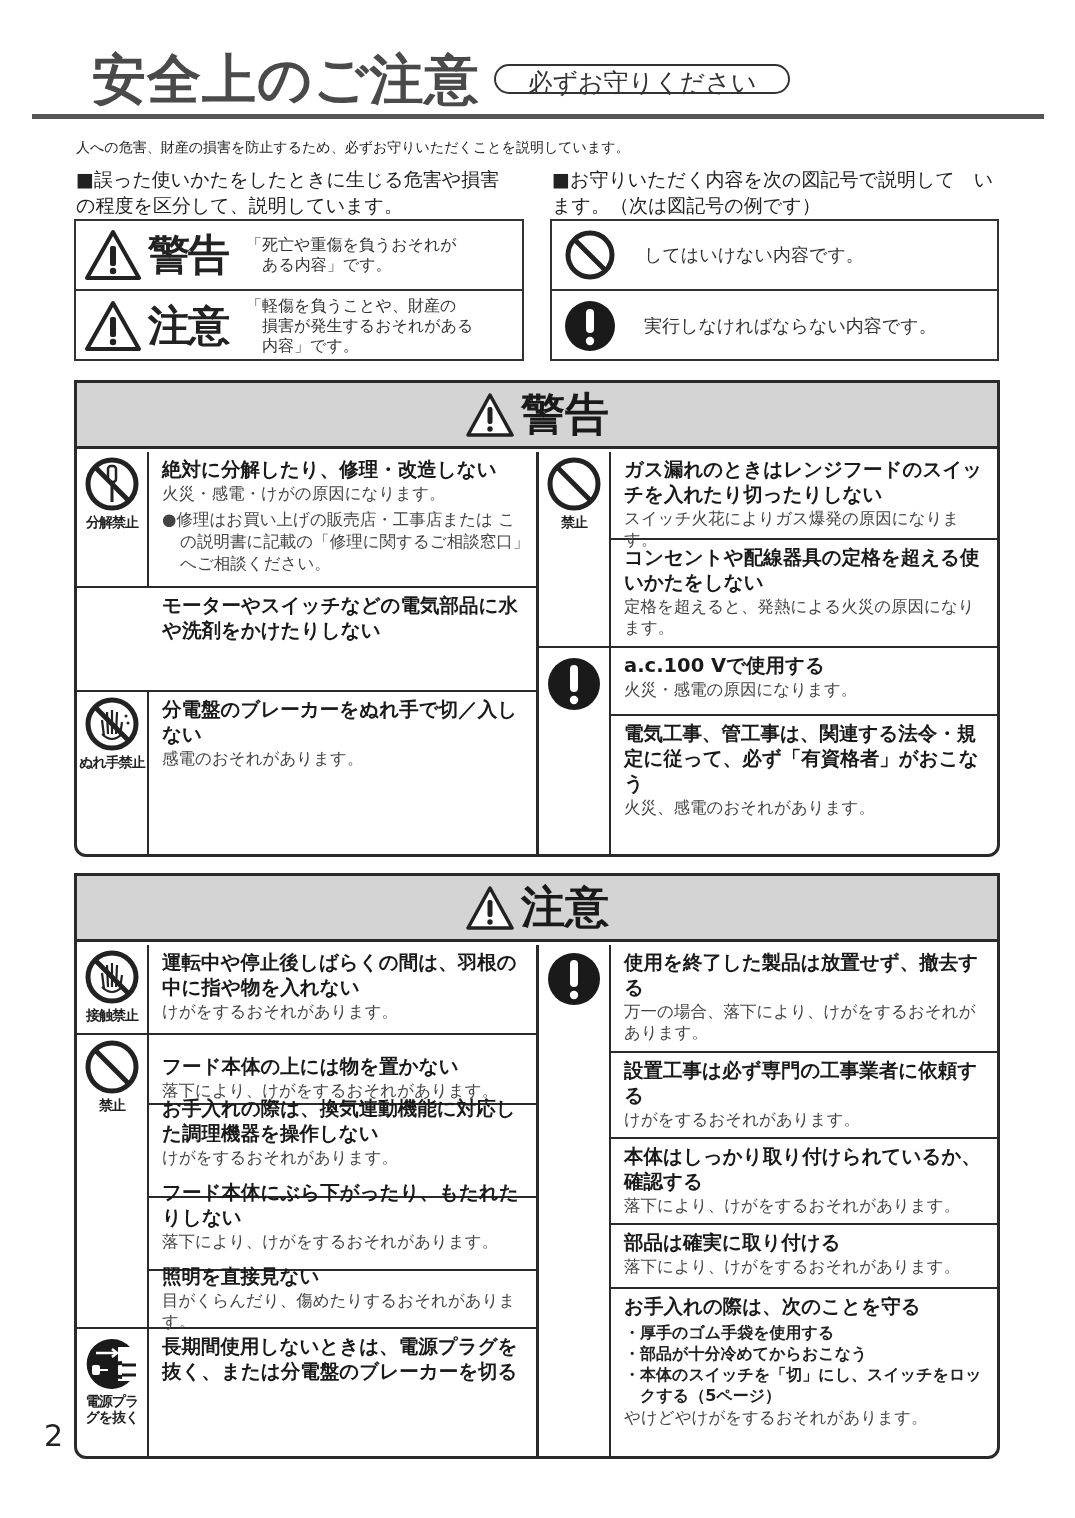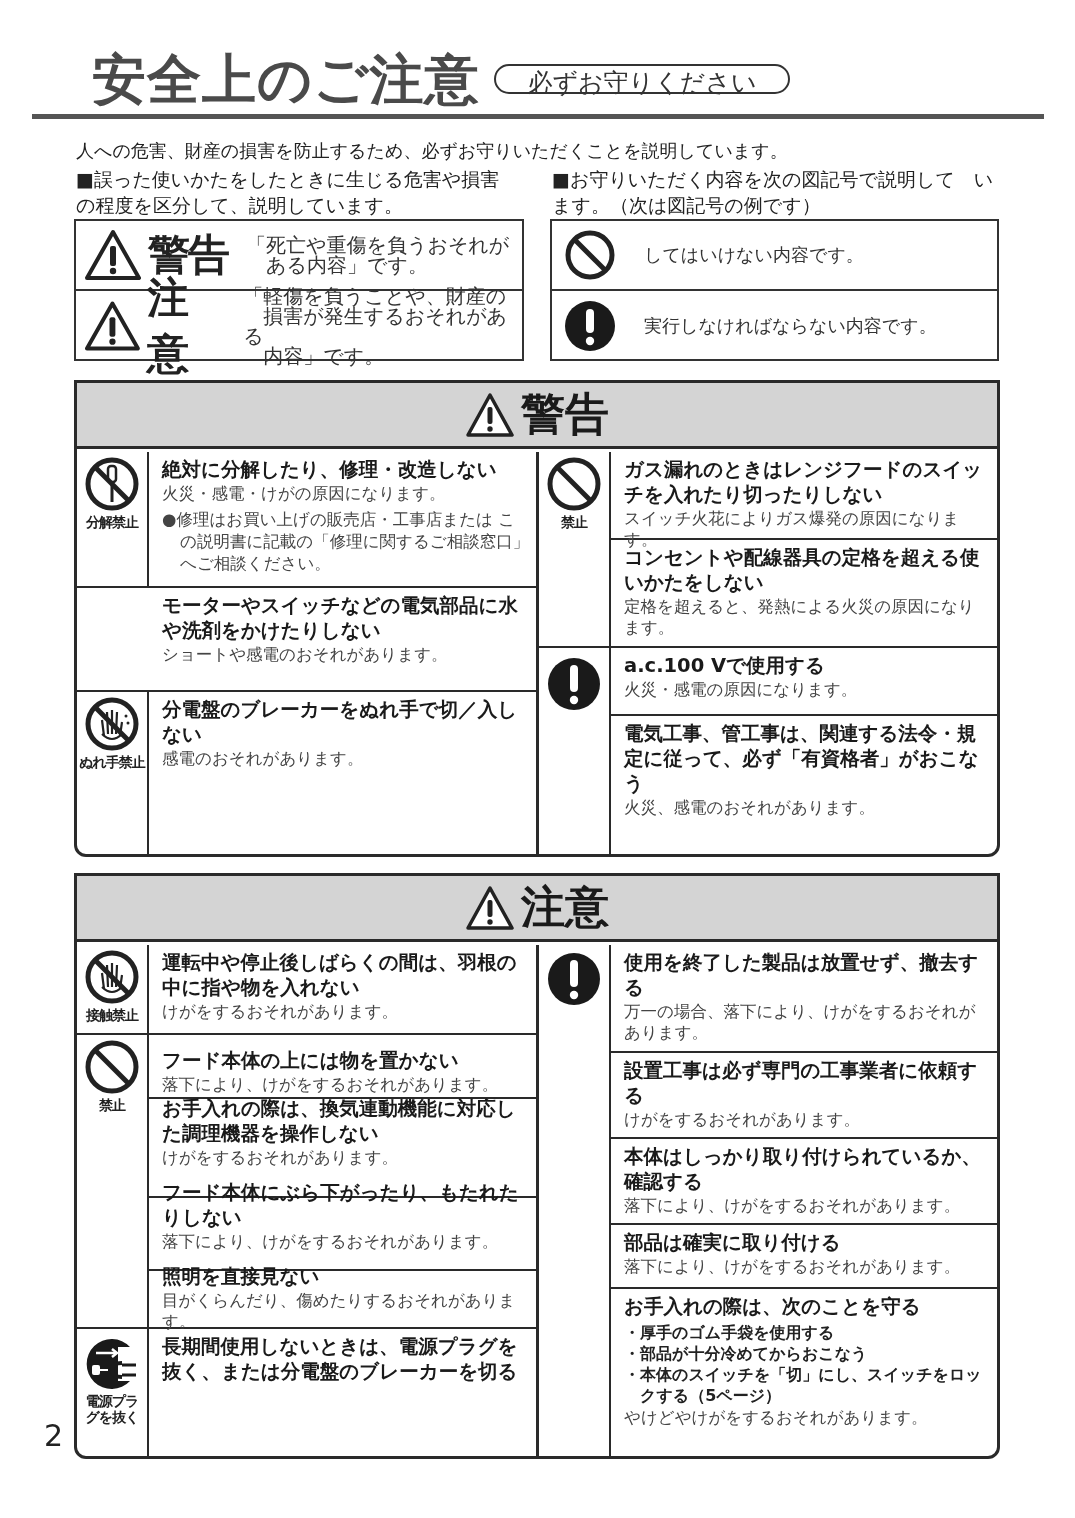--- a/index.html
+++ b/index.html
@@ -1,31 +1,31 @@
 <!DOCTYPE html>
 <html><head>
 <meta charset="utf-8">
 <style>
   * { box-sizing: border-box; margin: 0; padding: 0; }
   body { width: 1075px; height: 1518px; background: #ffffff; font-family: "DejaVu Sans", "Liberation Sans", sans-serif; color: #222; position: relative; overflow: hidden; }
   .page-title { position: absolute; left: 92px; top: 44px; font-size: 54px; font-weight: bold; color: #4a4a4a; letter-spacing: 1px; }
   .title-pill { position: absolute; left: 494px; top: 64px; width: 296px; height: 30px; border: 2px solid #333; border-radius: 20px; font-size: 25px; line-height: 34px; text-align: center; color: #333; }
   .title-rule { position: absolute; left: 32px; top: 114px; width: 1012px; height: 5px; background: #555; }
-  .intro { position: absolute; left: 76px; top: 139px; font-size: 18px; color: #222; font-weight: 500; }
+  .intro { position: absolute; left: 76px; top: 139px; font-size: 14px; color: #222; font-weight: 500; }
   .subhead { position: absolute; font-size: 19px; line-height: 26px; color: #222; }
   .subhead.left { left: 76px; top: 166px; width: 460px; }
   .subhead.right { left: 552px; top: 166px; width: 460px; }
   .legend-box { position: absolute; border: 2px solid #333; background: #fff; }
   .legend-box.left { left: 74px; top: 219px; width: 450px; height: 142px; }
   .legend-box.right { left: 550px; top: 219px; width: 449px; height: 142px; }
   .legend-row { position: absolute; left: 0; right: 0; display: flex; align-items: center; }
   .legend-row.r1 { top: 0; height: 70px; border-bottom: 2px solid #333; }
   .legend-row.r2 { top: 70px; height: 70px; }
   .sig-word { font-size: 42px; font-weight: bold; color: #222; margin-left: 6px; letter-spacing: -2px; }
-  .sig-desc { font-size: 20px; line-height: 20px; color: #333; margin-left: 18px; white-space: pre-line; }
+  .sig-desc { font-size: 16px; line-height: 20px; color: #333; margin-left: 18px; white-space: pre-line; }
   .sym-desc { font-size: 18px; color: #333; margin-left: 28px; }
   .panel { position: absolute; left: 74px; width: 926px; border: 3px solid #2a2a2a; border-radius: 0 0 12px 12px; background: #fff; overflow: hidden; }
   .panel.warn { top: 380px; height: 477px; }
   .panel.caut { top: 873px; height: 586px; }
   .panel-header { height: 66px; background: #d4d4d4; border-bottom: 3px solid #2a2a2a; display: flex; align-items: center; justify-content: center; }
   .panel-header .hdr-label { font-size: 44px; font-weight: bold; color: #1a1a1a; margin-left: 6px; }
   .cols { position: absolute; top: 69px; left: 0; right: 0; bottom: 0; }
   .col { position: absolute; top: 0; bottom: 0; }
   .col.left { left: 0; width: 462px; border-right: 3px solid #2a2a2a; }
   .col.right { left: 462px; right: 0; }
@@ -125,21 +125,20 @@
             <div class="item-reason">火災・感電・けがの原因になります。</div>
             <div class="item-note">●修理はお買い上げの販売店・工事店または この説明書に記載の「修理に関するご相談窓口」へご相談ください。</div>
           </div>
         </div>
       </div>
 
       <div class="group" style="top:136px;height:104px">
         <div class="g-items">
           <div class="item last" style="top:0">
             <div class="item-title">モーターやスイッチなどの電気部品に水や洗剤をかけたりしない</div>
-            <div class="item-reason">ショートや感電のおそれがあります。</div>
           </div>
         </div>
       </div>
 
       <div class="group last" style="top:240px;bottom:0">
         <div class="g-icon">
           <svg width="56" height="56" viewBox="0 0 56 56">
             <path d="M20 40 L18 24 M24 38 L23 16 M28 38 L28 14 M32 38 L33 16 M36 40 L38 26" stroke="#222" stroke-width="2.2" fill="none"></path>
             <path d="M18 38 Q28 48 38 38" stroke="#222" stroke-width="2" fill="none"></path>
             <circle cx="42" cy="20" r="1.5" fill="#222"></circle>
@@ -235,21 +234,21 @@
 
       <div class="group" style="top:90px;height:294px">
         <div class="g-icon">
           <svg width="56" height="56" viewBox="0 0 56 56">
             <circle cx="28" cy="28" r="24" fill="none" stroke="#222" stroke-width="5"></circle>
               <line x1="11" y1="11" x2="45" y2="45" stroke="#222" stroke-width="5"></line>
           </svg>
           <span class="icon-label">禁止</span>
         </div>
         <div class="g-items">
-          <div class="item" style="top:8px;height:56px">
+          <div class="item" style="top:14px;height:56px">
             <div class="item-title">フード本体の上には物を置かない</div>
             <div class="item-reason">落下により、けがをするおそれがあります。</div>
           </div>
           <div class="item" style="top:56px;height:107px">
             <div class="item-title">お手入れの際は、換気連動機能に対応した調理機器を操作しない</div>
             <div class="item-reason">けがをするおそれがあります。</div>
           </div>
           <div class="item" style="top:140px;height:96px">
             <div class="item-title">フード本体にぶら下がったり、もたれたりしない</div>
             <div class="item-reason">落下により、けがをするおそれがあります。</div>

